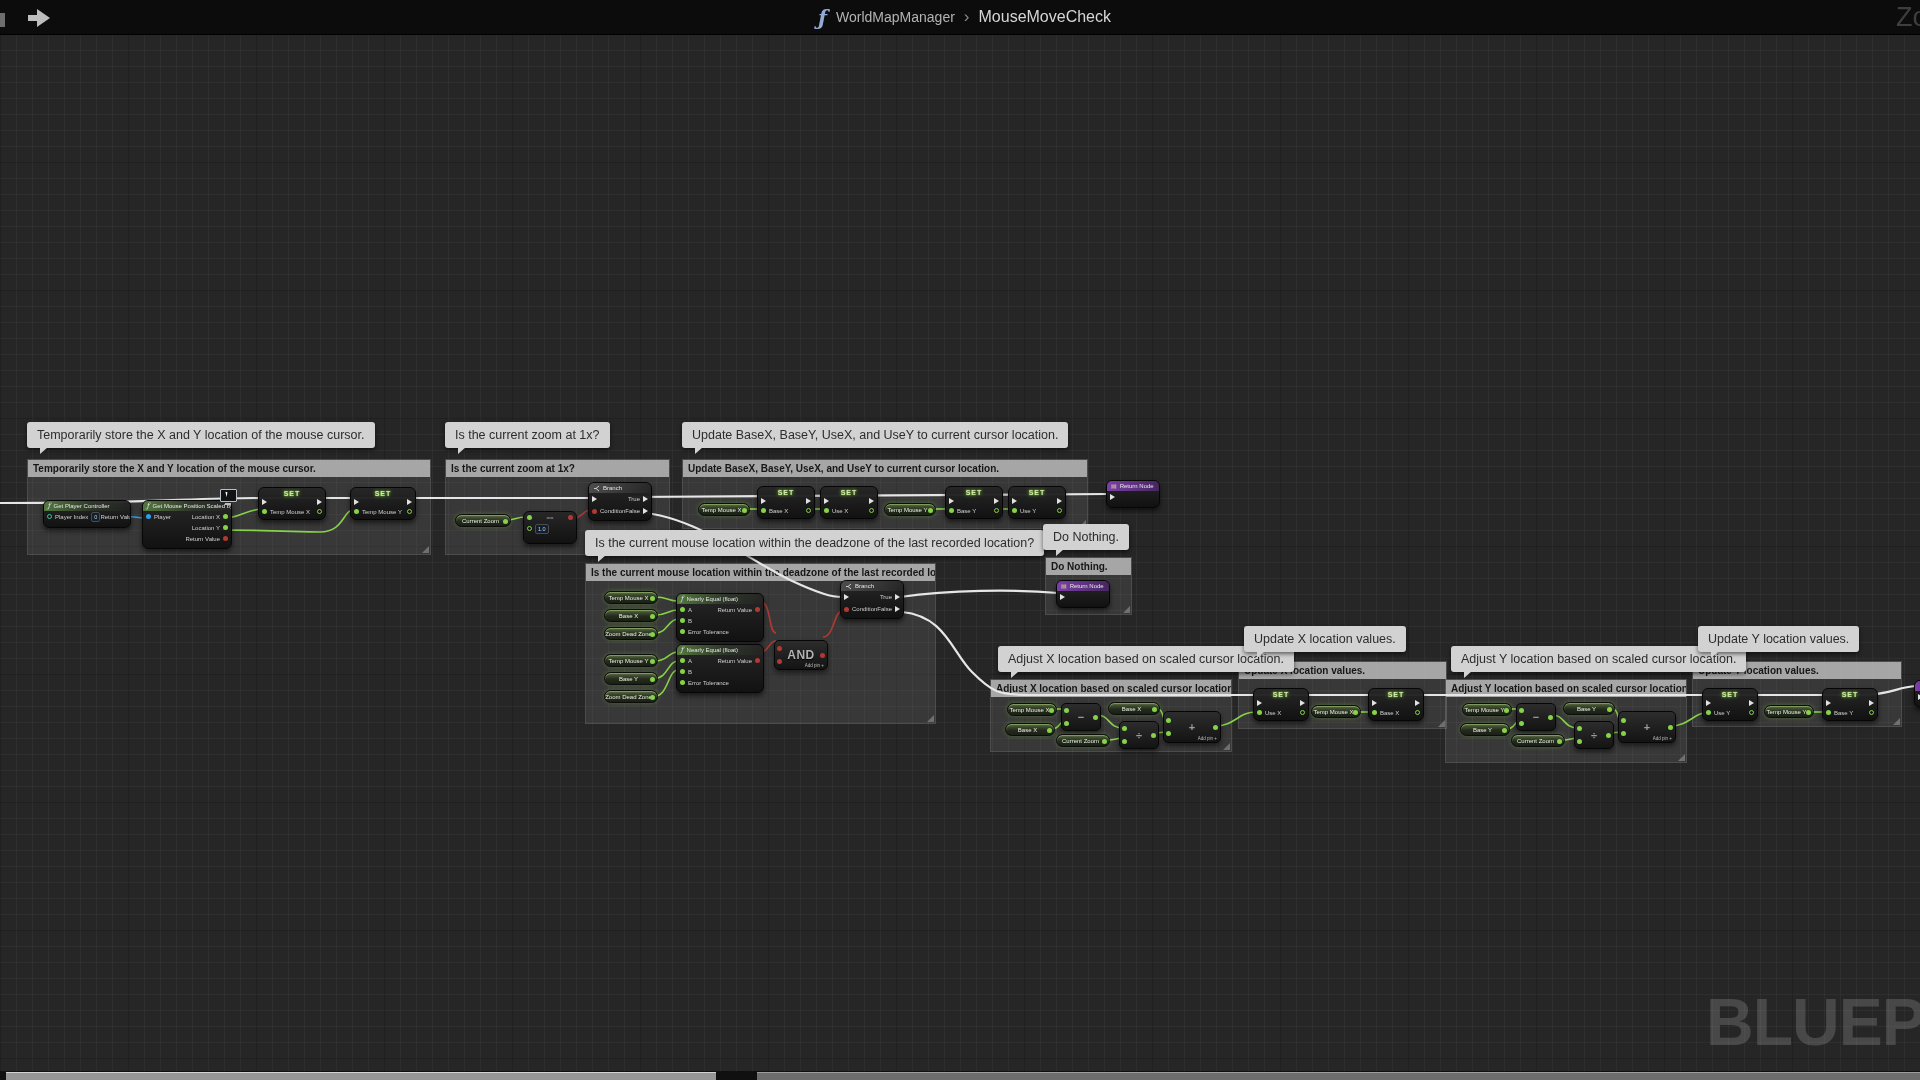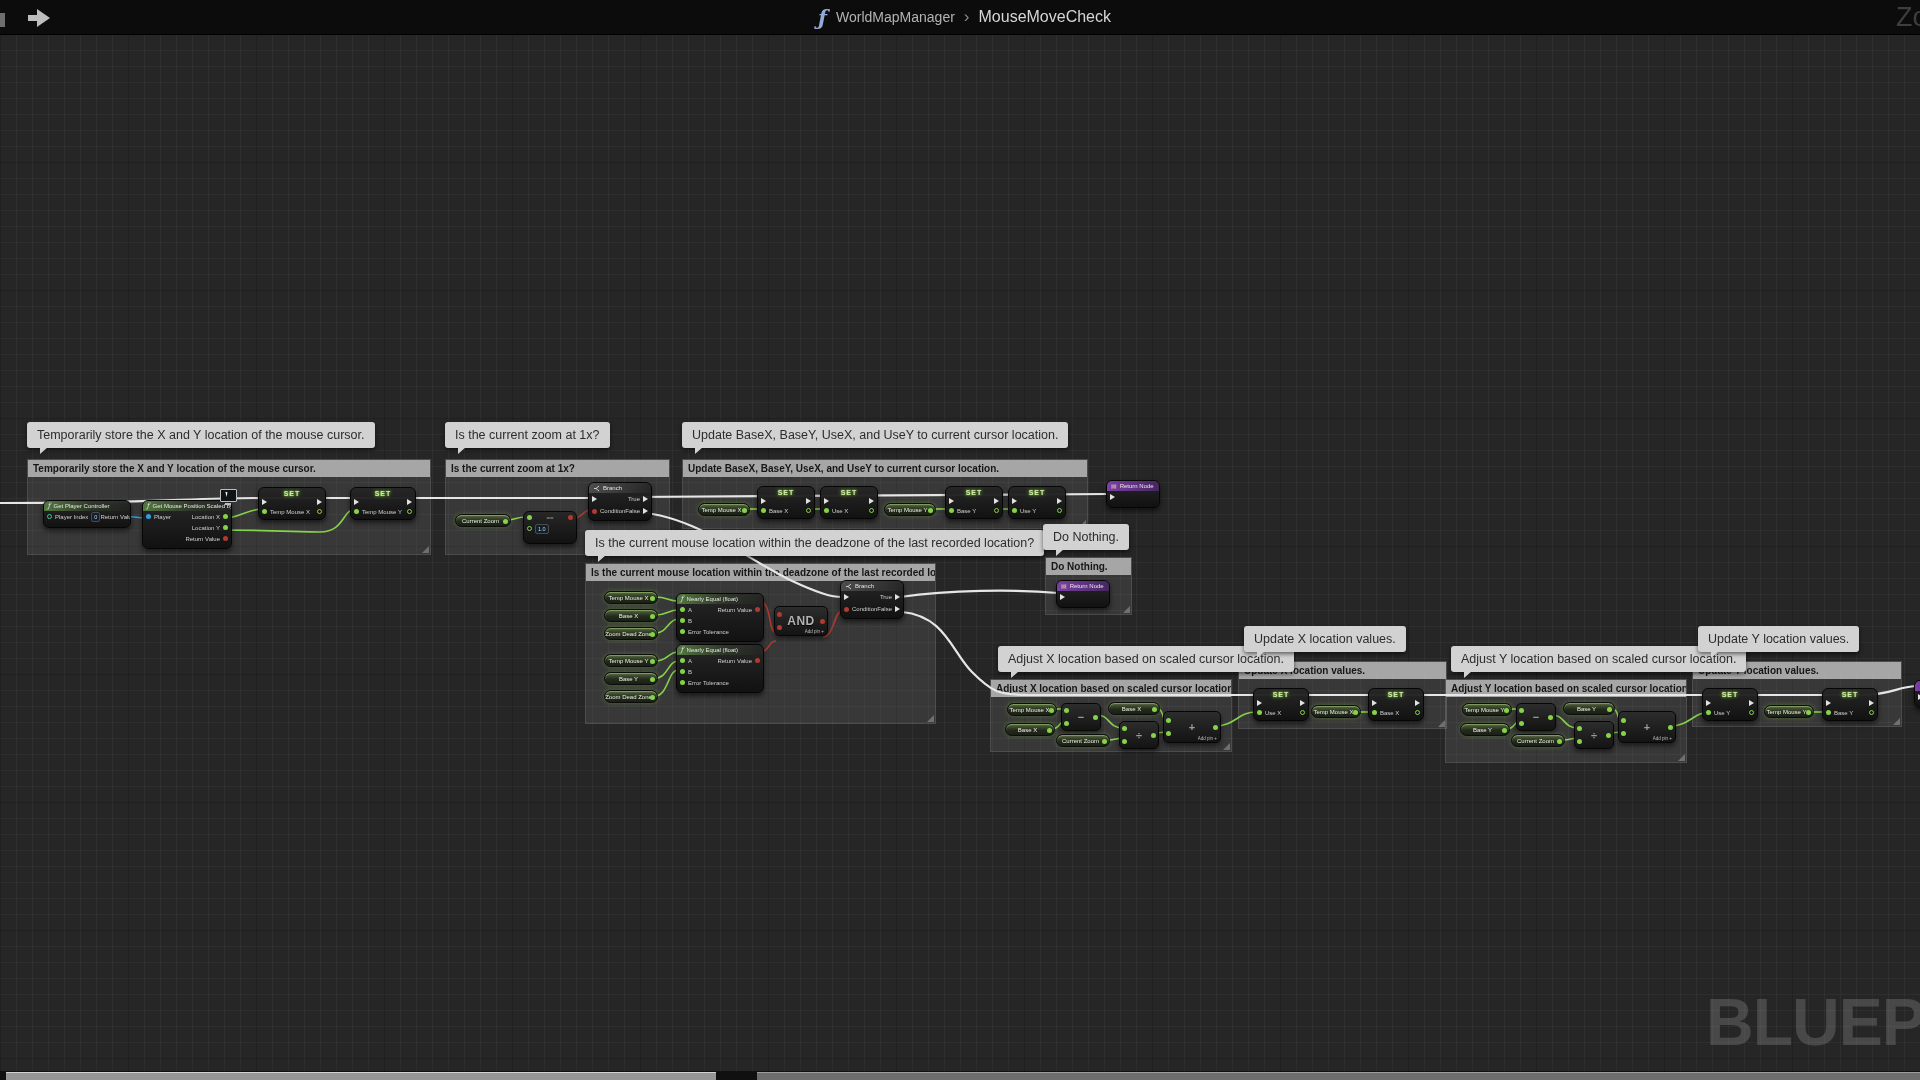--- a/index.html
+++ b/index.html
@@ -468,21 +468,21 @@
       </div>
     <div class="prow">
         <span class="pl">
           <span class="pin pg"></span>
           <span>Error Tolerance</span>
         </span>
         <span class="pr"></span>
       </div>
   </div>
 
-  <div class="mnode" style="left:774px;top:606px;width:52px;height:28px">
+  <div class="mnode" style="left:774px;top:640px;width:52px;height:28px">
     <div class="mcol">
         <span class="pin pr-red"></span>
         <span class="pin pr-red"></span>
       </div>
     <span class="andword">AND</span>
     <div class="mcol">
         <span class="pin pr-red"></span>
       </div>
     <span class="addpin">Add pin +</span>
   </div>

